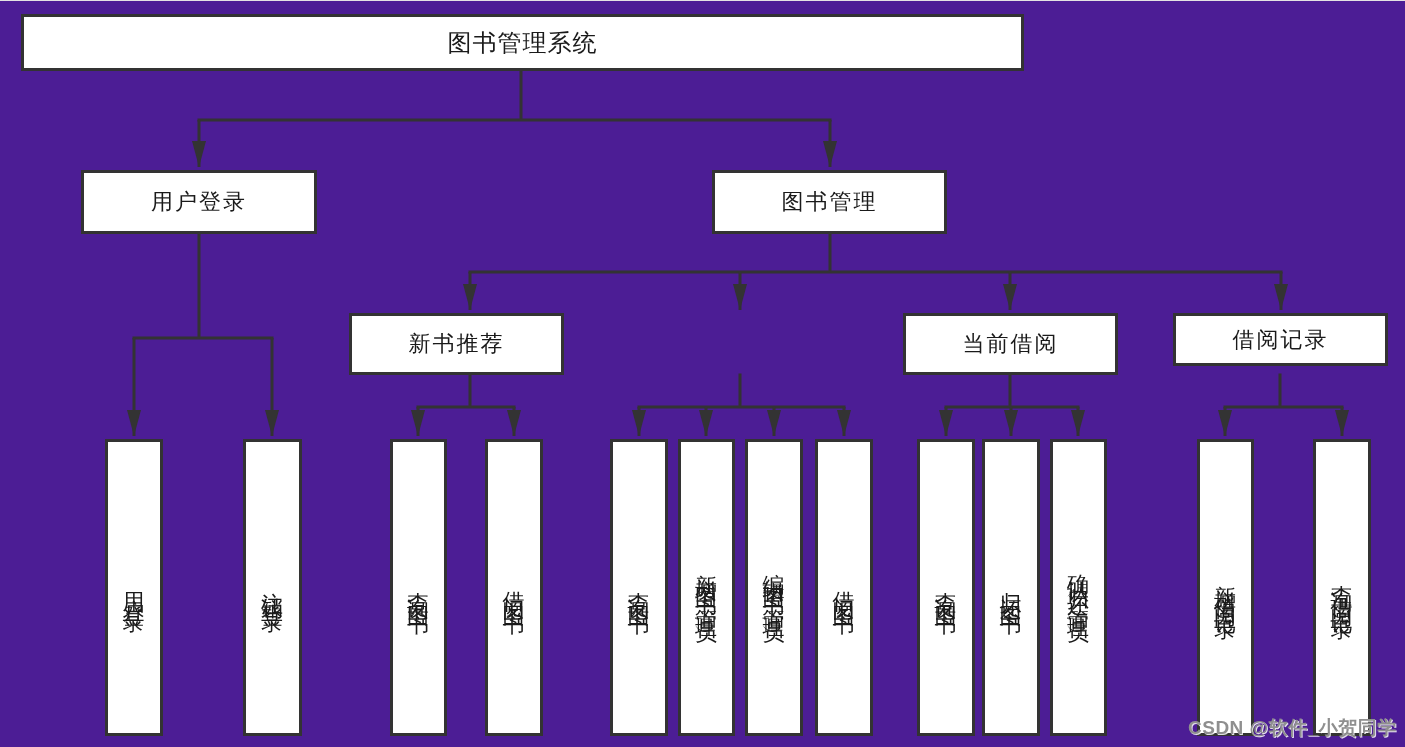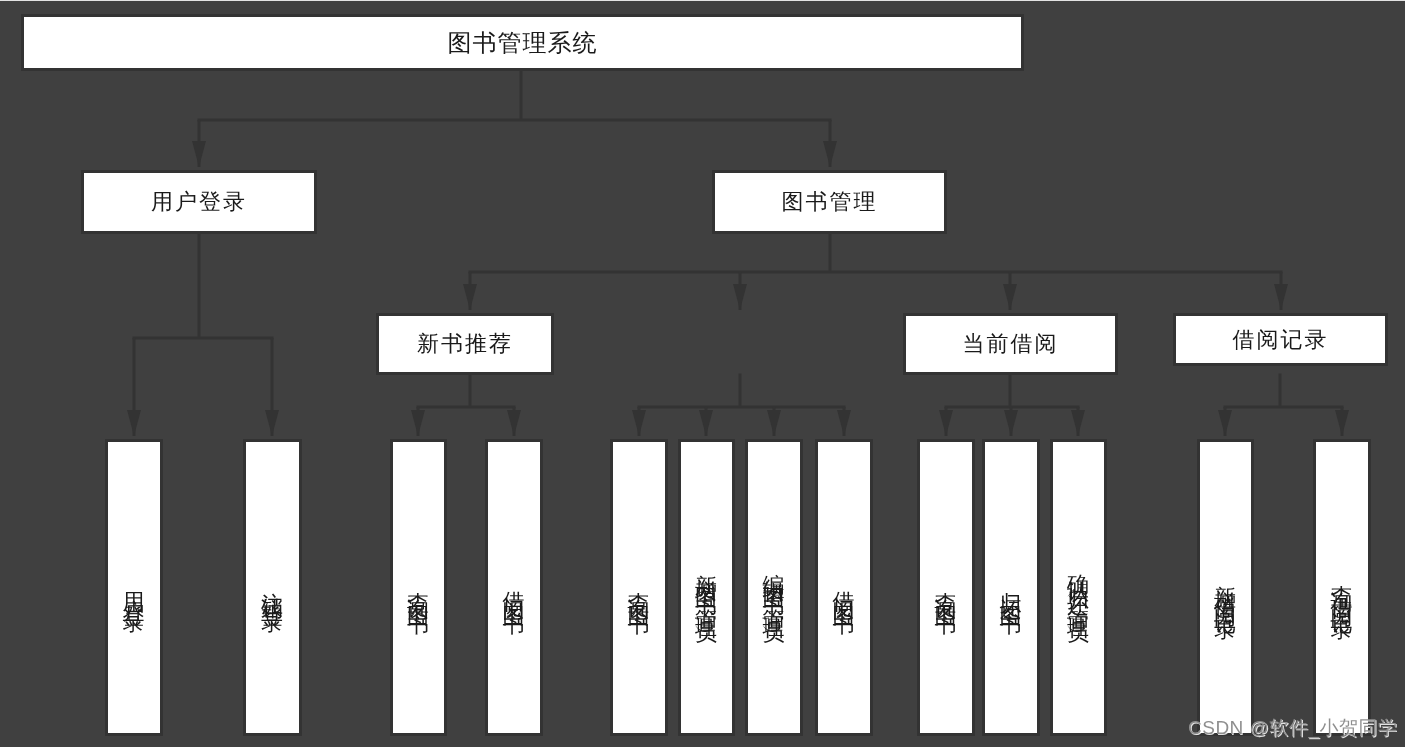--- a/index.html
+++ b/index.html
@@ -1,19 +1,19 @@
 <!DOCTYPE html>
 <html><head>
 <meta charset="utf-8">
 <style>
   html,body{margin:0;padding:0;background:#ffffff;}
   .canvas{
     position:relative;
     width:1405px;height:747px;
-    background:#404040;
+    background:#4c1d95;
     font-family:"Liberation Sans","DejaVu Sans",sans-serif;
     color:#1a1a1a;
     overflow:hidden;
     border-top:1px solid #e3e3e3;
   }
   svg.connectors{position:absolute;left:0;top:0;z-index:1;}
   svg.connectors .c{stroke:#333333;stroke-width:3;fill:none;}
   .node{
     position:absolute;
     box-sizing:border-box;
@@ -30,21 +30,21 @@
     font-size:22px;
     letter-spacing:7px;
     line-height:1.05;
     white-space:nowrap;
   }
   .watermark{
     position:absolute;
     left:1188px;top:714px;
     z-index:5;
     font-size:19px;
-    font-weight:400;
+    font-weight:700;
     letter-spacing:0.5px;
     color:#8f8f8f;
     text-shadow:1px 1px 0 rgba(255,255,255,0.85);
     white-space:nowrap;
   }
 </style>
 </head>
 <body>
 
 <div class="canvas">
@@ -99,21 +99,21 @@
     <span>图书管理系统</span>
   </div>
 
   <div class="node hbox" style="left:81px;top:169px;width:236px;height:64px">
     <span>用户登录</span>
   </div>
   <div class="node hbox" style="left:712px;top:169px;width:235px;height:64px">
     <span>图书管理</span>
   </div>
 
-  <div class="node hbox" style="left:376px;top:312px;width:178px;height:62px">
+  <div class="node hbox" style="left:349px;top:312px;width:215px;height:62px">
     <span>新书推荐</span>
   </div>
   <div class="node hbox" style="left:903px;top:312px;width:215px;height:62px">
     <span>当前借阅</span>
   </div>
   <div class="node hbox" style="left:1173px;top:312px;width:215px;height:53px">
     <span>借阅记录</span>
   </div>
 
   <div class="node vbox" style="left:105px;top:438px;width:58px;height:297px">

